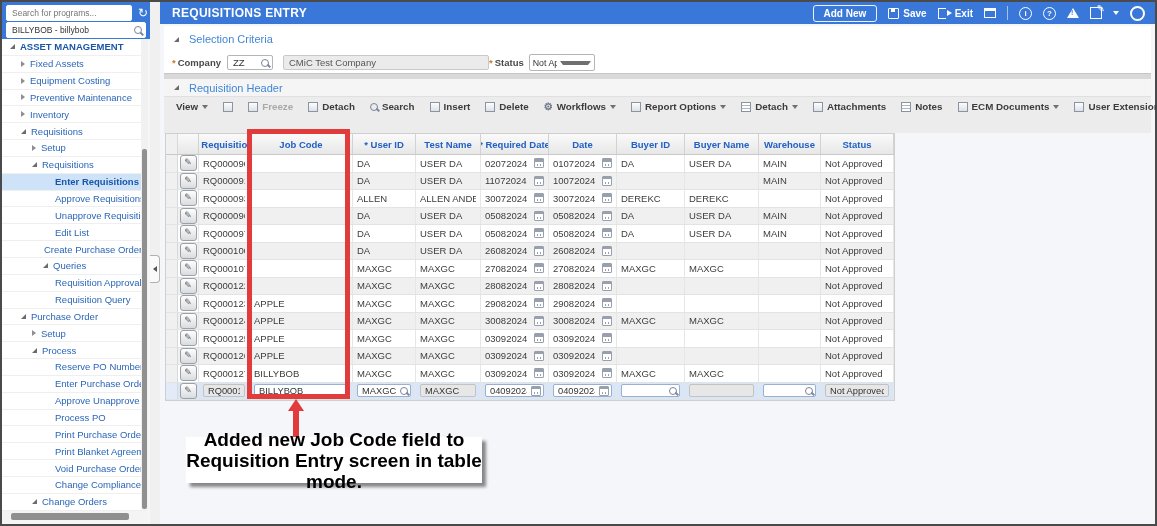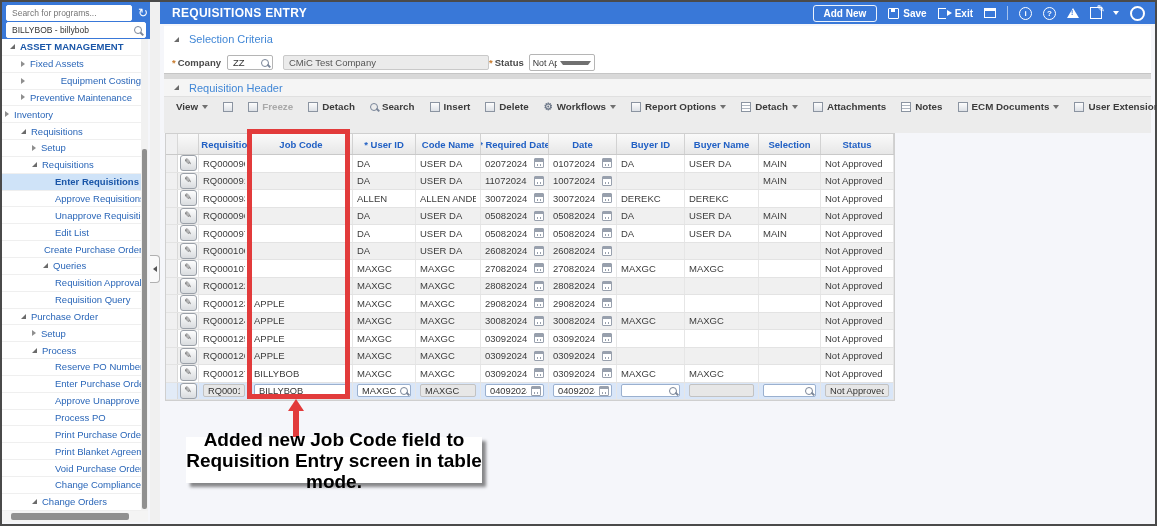--- a/index.html
+++ b/index.html
@@ -146,29 +146,29 @@
 
   <div id="side-tree">
       <div class="trow root" style="padding-left: 8px;">
         <span class="g-exp"></span>
         <span>ASSET MANAGEMENT</span>
       </div>
       <div class="trow" style="padding-left: 19px;">
         <span class="g-col"></span>
         <span>Fixed Assets</span>
       </div>
-      <div class="trow" style="padding-left: 19px; justify-content: space-between;">
+      <div class="trow" style="padding-left: 19px;">
         <span class="g-col"></span>
         <span>Equipment Costing</span>
       </div>
       <div class="trow" style="padding-left: 19px;">
         <span class="g-col"></span>
         <span>Preventive Maintenance</span>
       </div>
-      <div class="trow" style="padding-left: 3px;">
+      <div class="trow" style="padding-left: 19px;">
         <span class="g-col"></span>
         <span>Inventory</span>
       </div>
       <div class="trow" style="padding-left: 19px;">
         <span class="g-exp"></span>
         <span>Requisitions</span>
       </div>
       <div class="trow" style="padding-left: 30px;">
         <span class="g-col"></span>
         <span>Setup</span>
@@ -377,26 +377,26 @@
       </div>
     </div>
 
     <div id="grid">
         <div class="g-head">
           <div class="g-hc gutter" style="width: 12px;"></div>
           <div class="g-hc" style="width: 21px;"></div>
           <div class="g-hc" style="width: 51px;">* Requisition</div>
           <div class="g-hc" style="width: 103px;">Job Code</div>
           <div class="g-hc" style="width: 63px;">* User ID</div>
-          <div class="g-hc" style="width: 65px;">Code Name</div>
+          <div class="g-hc" style="width: 65px;">Test Name</div>
           <div class="g-hc" style="width: 68px;">* Required Date</div>
           <div class="g-hc" style="width: 68px;">Date</div>
           <div class="g-hc" style="width: 68px;">Buyer ID</div>
           <div class="g-hc" style="width: 74px;">Buyer Name</div>
-          <div class="g-hc" style="width: 62px;">Selection</div>
+          <div class="g-hc" style="width: 62px;">Warehouse</div>
           <div class="g-hc" style="width: 73px;">Status</div>
         </div>
         <div class="g-row">
           <div class="g-cell gutter" style="width: 12px;"></div>
           <div class="g-cell" style="width: 21px; justify-content: center;">
             <span class="pbtn">✎</span>
           </div>
           <div class="g-cell" style="width: 51px;">
             <span class="txt">RQ000090</span>
           </div>

